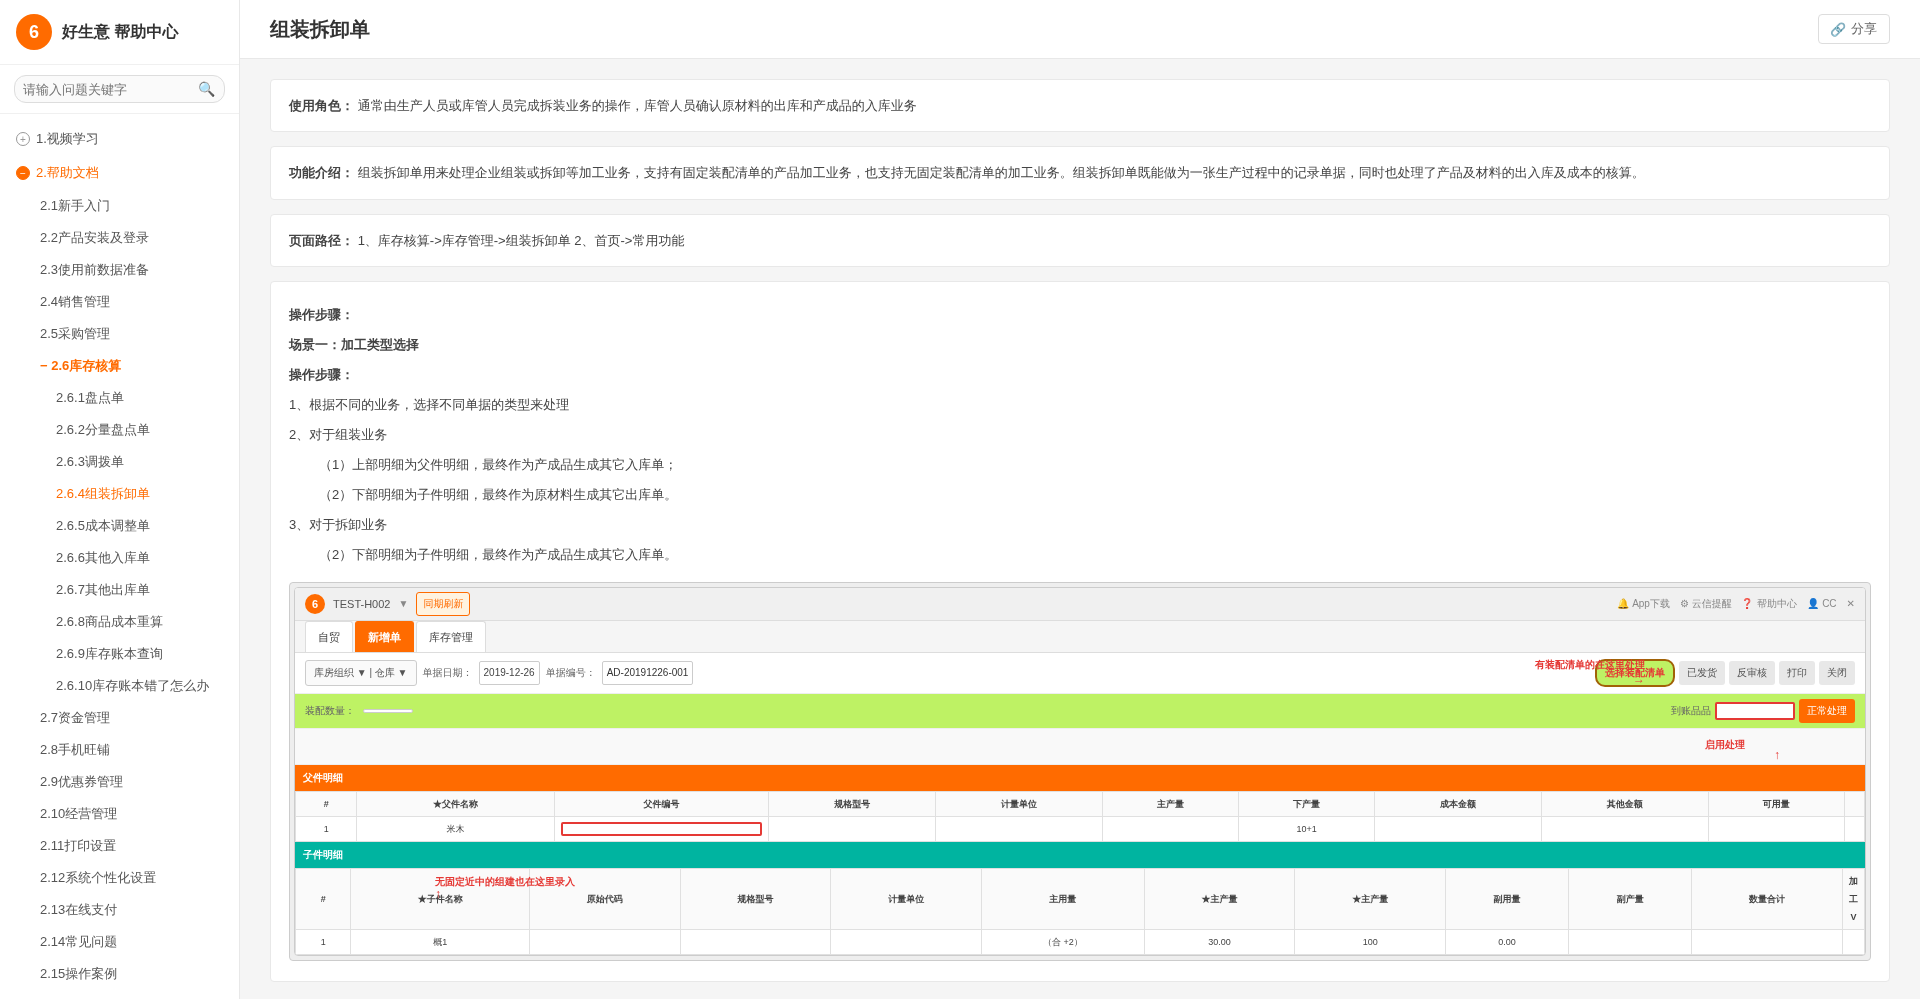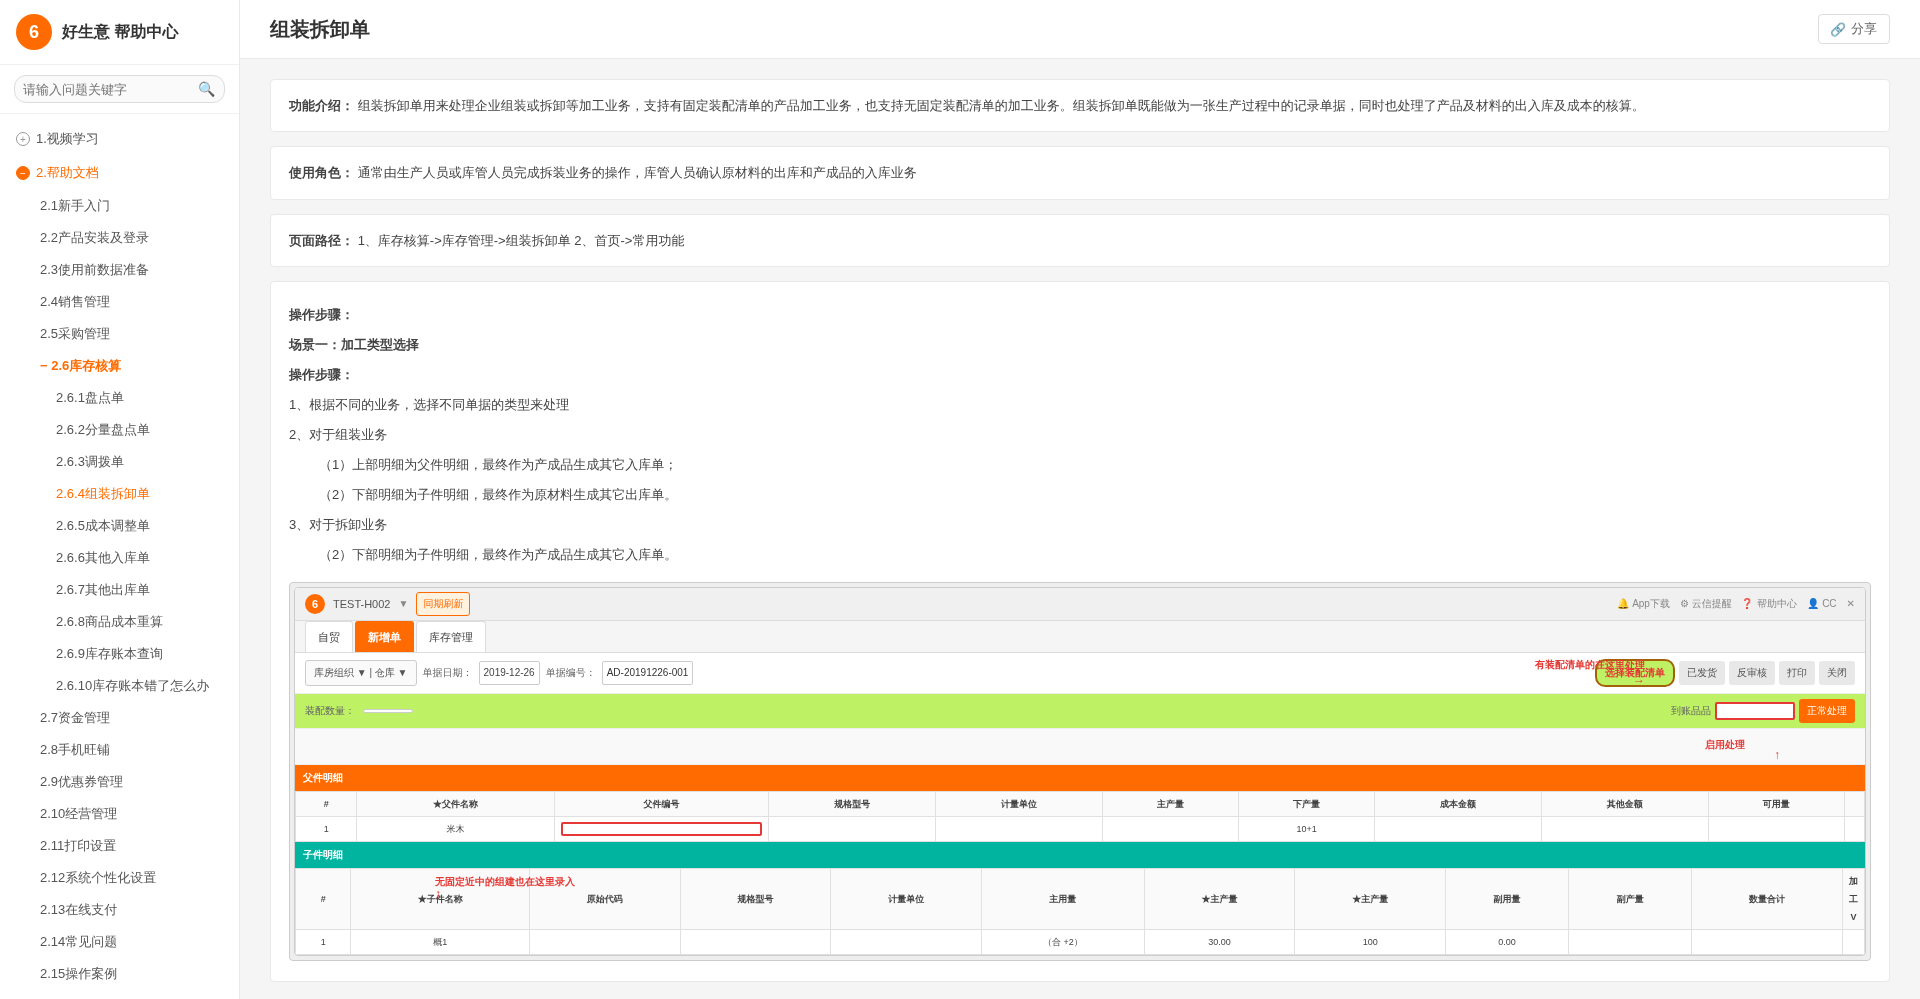--- a/index.html
+++ b/index.html
@@ -276,27 +276,27 @@
     <h1 class="page-title">组装拆卸单</h1>
     <button class="share-btn">
       <span>🔗</span>
       <span>分享</span>
     </button>
   </div>
 
   <div class="content-area">
 
     <div class="info-block">
+      <span class="bold">使用角色：</span>
+      <span>通常由生产人员或库管人员完成拆装业务的操作，库管人员确认原材料的出库和产成品的入库业务</span>
+    </div>
+
+    <div class="info-block">
       <span class="bold">功能介绍：</span>
       <span>组装拆卸单用来处理企业组装或拆卸等加工业务，支持有固定装配清单的产品加工业务，也支持无固定装配清单的加工业务。组装拆卸单既能做为一张生产过程中的记录单据，同时也处理了产品及材料的出入库及成本的核算。</span>
-    </div>
-
-    <div class="info-block">
-      <span class="bold">使用角色：</span>
-      <span>通常由生产人员或库管人员完成拆装业务的操作，库管人员确认原材料的出库和产成品的入库业务</span>
     </div>
 
     <div class="info-block">
       <span class="bold">页面路径：</span>
       <span>1、库存核算-&gt;库存管理-&gt;组装拆卸单  2、首页-&gt;常用功能</span>
     </div>
 
     <div class="step-block">
       <p><span class="bold">操作步骤：</span></p>
       <p><span class="bold">场景一：加工类型选择</span></p>

